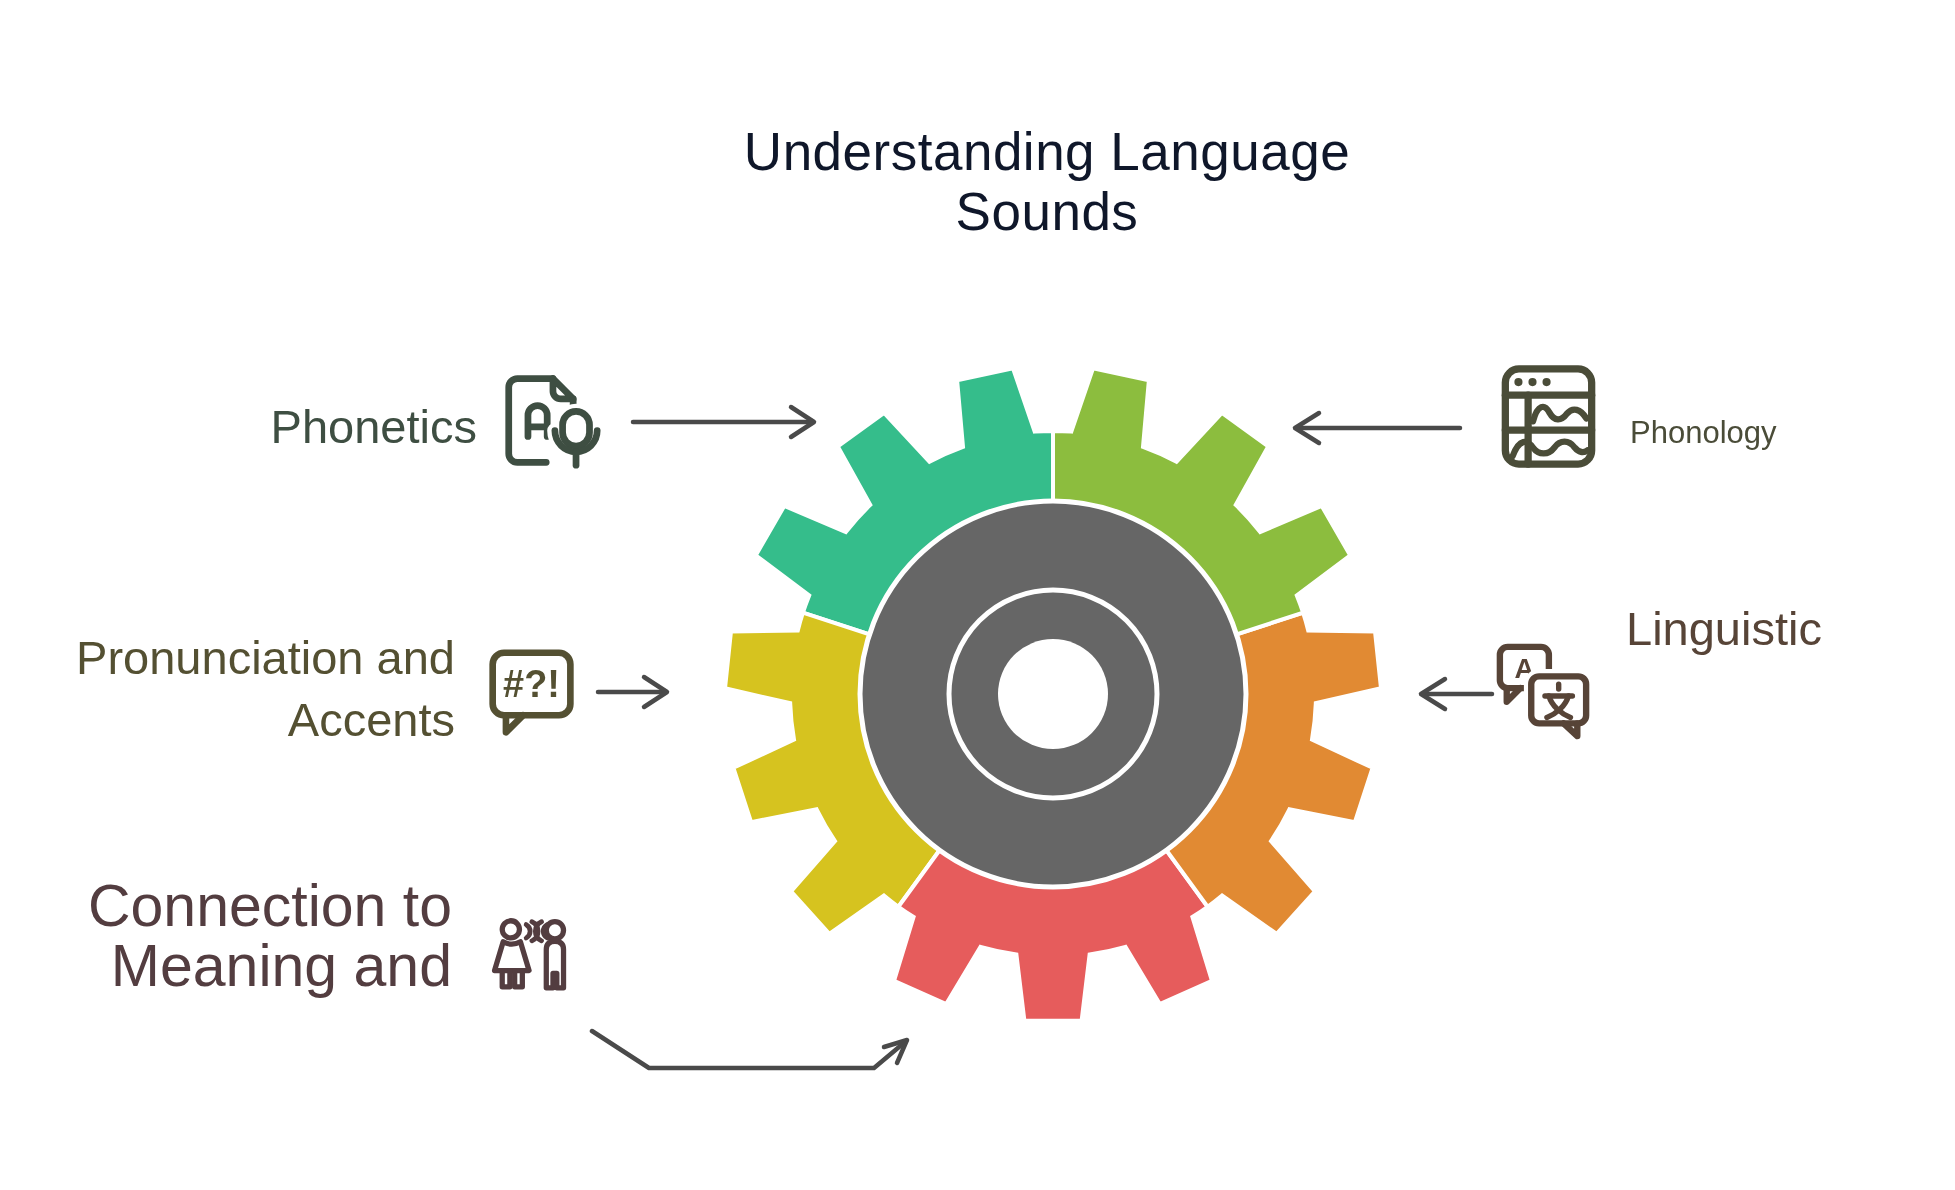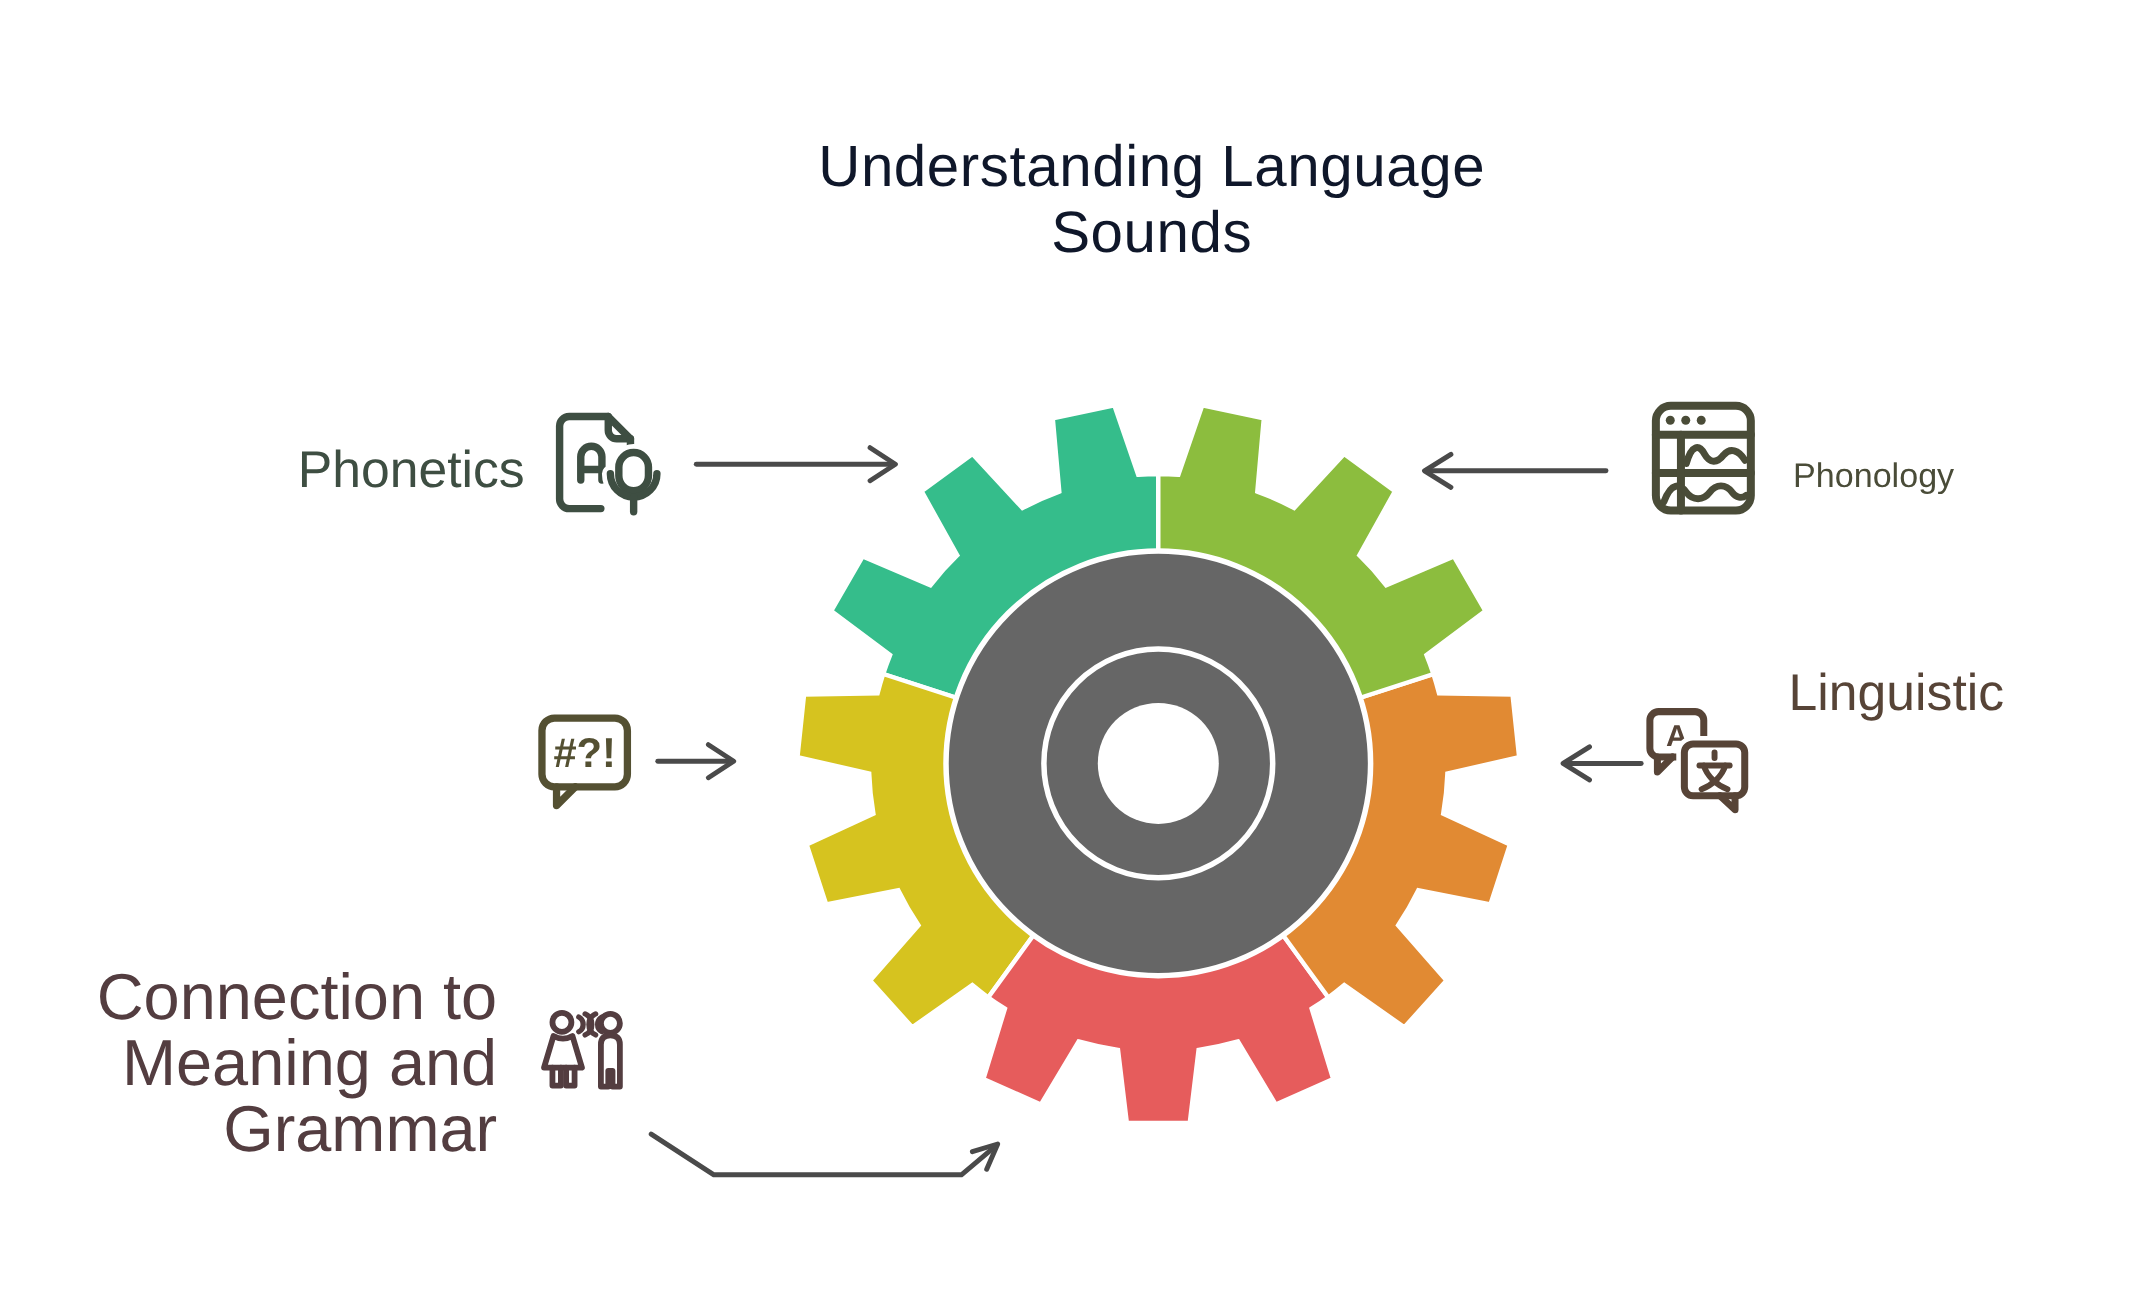--- a/index.html
+++ b/index.html
@@ -94,20 +94,24 @@
       <circle cx="19" cy="19.5" r="4.2"></circle>
         <circle cx="33.5" cy="19.5" r="4.2"></circle>
         <circle cx="48" cy="19.5" r="4.2"></circle>
     </g>
     <path d="M5.5 69 H94.5"></path>
     <path d="M29 33 V104"></path>
     <path d="M34 60 C39 42 46 42 51 51 C56 60 63 60 69 52 C75 45 83 47 89 57" stroke-width="6.5"></path>
     <path d="M13 96 C20 77 28 79 34 87 C40 95 50 95 56 87 C62 79 71 79 77 87 C81 92 86 93 90 90" stroke-width="6.5"></path>
   </svg>
 
+  <div class="label label-pronunciation" style="color: rgb(84, 80, 50);">
+    <span class="ln">Pronunciation and</span>
+    <span class="ln">Accents</span>
+  </div>
   <svg class="icon icon-pronunciation" width="90" height="97" viewBox="0 0 95 100" fill="none" stroke="currentColor" stroke-width="7" stroke-linecap="round" stroke-linejoin="round" style="color: rgb(84, 80, 50);">
     <rect x="6" y="7" width="82" height="66" rx="12"></rect>
     <path d="M20 73 V91 L38 73"></path>
     <text class="icon-glyph" x="47" y="54" font-size="40" text-anchor="middle" fill="currentColor" stroke="none">#?!</text>
   </svg>
 
   <div class="label label-linguistic" style="color: rgb(87, 68, 55);">
     <span class="ln">Linguistic</span>
   </div>
   <svg class="icon icon-linguistic" width="98" height="103" viewBox="0 0 100 105" fill="none" stroke="currentColor" stroke-width="6.5" stroke-linecap="round" stroke-linejoin="round" style="color: rgb(87, 68, 55);">
@@ -124,21 +128,20 @@
       <path d="M66 44 V49"></path>
       <path d="M52 56 H80"></path>
       <path d="M76 56 C73 66 64 74 54 78"></path>
       <path d="M56 56 C59 66 68 74 78 78"></path>
     </g>
   </svg>
 
   <div class="label label-connection" style="color: rgb(83, 61, 64);">
     <span class="ln">Connection to</span>
     <span class="ln">Meaning and</span>
-    <span class="ln">Grammar</span>
   </div>
   <svg class="icon icon-connection" width="96" height="91" viewBox="0 0 100 95" fill="none" stroke="currentColor" stroke-width="5.5" stroke-linecap="round" stroke-linejoin="round" style="color: rgb(83, 61, 64);">
     <circle cx="30" cy="15" r="9"></circle>
     <path d="M22 28 Q31 33 40 28 L49 58 H13 Z"></path>
     <path d="M21 58 V75 H29 V58"></path>
     <path d="M34 58 V75 H42 V58"></path>
     <circle cx="76" cy="16" r="9"></circle>
     <path d="M67 76 V36 Q67 27.5 76 27.5 Q85 27.5 85 36 V76 H78 V61 H74 V76 Z"></path>
     <g stroke-width="5">
       <path d="M46 10 A8 8 0 0 1 46 24"></path>

